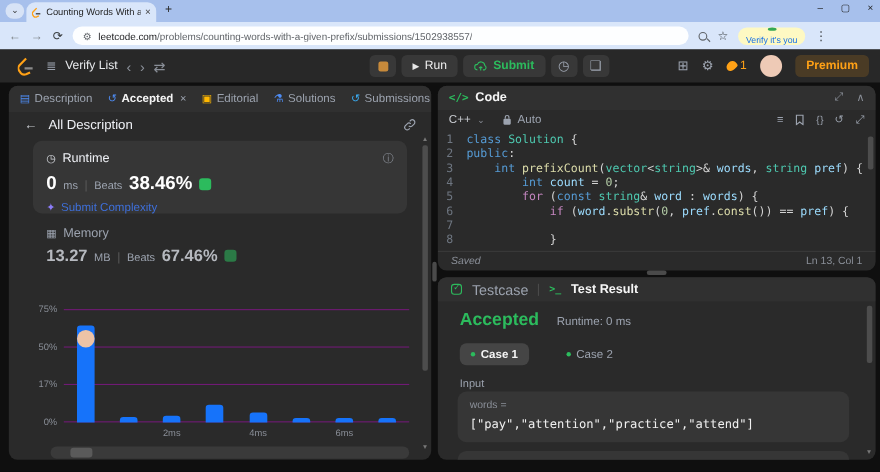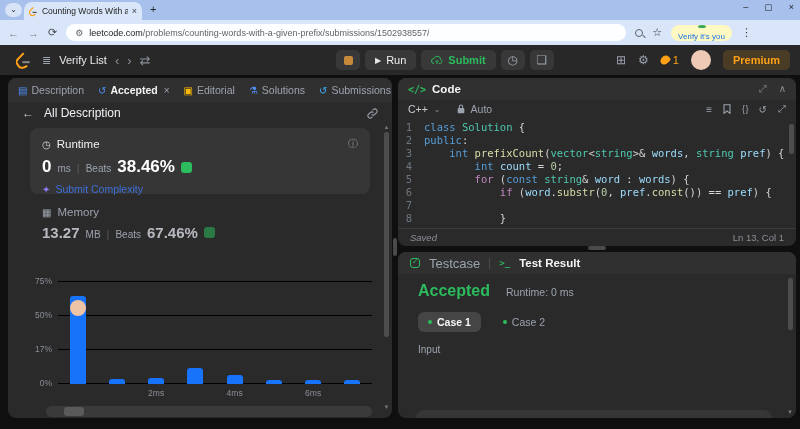--- a/index.html
+++ b/index.html
@@ -86,21 +86,21 @@
 
   .mem-block { position:absolute; left:34px; top:128px; width:320px; }
   .mem-row1 { display:flex; align-items:center; gap:6px; }
   .mem-row1 .lbl { font-size:11.5px; color:#9ca3af; }
   .mem-metric .metric-val, .mem-metric .metric-pct { color:#b6b9bf; font-size:15px; }
   .mem-metric .badge { opacity:.55; }
 
   
   .chart { position:absolute; left:0; top:170px; width:384px; height:170px; }
   .plot { position:absolute; left:50px; right:20px; bottom:34px; height:136px; }
-  .gridline { position:absolute; left:0; right:0; height:1px; background:#000000; }
+  .gridline { position:absolute; left:0; right:0; height:1px; background:#701a75; }
   .gl-label { position:absolute; right:calc(100% + 6px); transform:translateY(-50%); font-size:8.5px; color:#8a8f98; white-space:nowrap; }
   .bar-slots { position:absolute; left:0; right:0; bottom:0; top:0; display:flex; }
   .bar-slot { position:relative; flex:1; }
   .bar { position:absolute; left:50%; transform:translateX(-50%); bottom:0; width:16px; background:#1673fa; border-radius:3px 3px 0 0; }
   .xlab { position:absolute; left:50%; transform:translateX(-50%); top:100%; margin-top:4px; font-size:8.5px; color:#8a8f98;text-align:right; }
   .marker { position:absolute; left:50%; transform:translateX(-50%); width:16px; height:16px; border-radius:50%; background:#edc3a6; }
   .brush { position:absolute; left:38px; right:20px; bottom:1px; height:11px; background:#3a3a3a; border-radius:6px; }
   .brush-handle { position:absolute; left:18px; top:1px; width:20px; height:9px; background:#5a5a5a; border-radius:3px; }
 
   .vscroll { position:absolute; right:2px; top:46px; bottom:8px; width:7px; }
@@ -132,21 +132,21 @@
   
   .res-head { display:flex; align-items:center; height:22px; padding:0 12px; gap:9px; background:#303030; }
   .tc-check { width:10px; height:10px; border:1.3px solid #2cbb5d; border-radius:3px; position:relative; }
   .tc-check::after { content:"✓"; position:absolute; left:1px; top:-2px; font-size:8px; color:#2cbb5d; }
   .res-head .tc-lbl { font-size:13px; color:#9ca3af; }
   .term-ic { font-family:"DejaVu Sans Mono", monospace; font-size:9px; color:#2cbb5d; font-weight:bold; }
   .res-head .tr-lbl { font-size:11.5px; color:#f5f5f5; font-weight:bold; }
   .accepted-row { position:absolute; left:20px; top:30px; display:flex; align-items:baseline; gap:16px; }
   .accepted { font-size:16px; font-weight:bold; color:#2cbb5d; }
   .rt-note { font-size:10.5px; color:#9ca3af; }
-  .case-row { position:absolute; left:20px; top:60px; display:flex; gap:12px;text-align:right; }
+  .case-row { position:absolute; left:20px; top:60px; display:flex; gap:24px;text-align:right; }
   .case-pill { display:flex; align-items:center; gap:5px; height:20px; padding:0 10px; border-radius:6px; }
   .case-pill.sel { background:#454545; }
   .case-dot { width:4px; height:4px; border-radius:50%; background:#2cbb5d; }
   .case-pill .cl { font-size:10.5px; color:#9ca3af; }
   .case-pill.sel .cl { color:#f5f5f5; font-weight:bold; }
   .input-lbl { position:absolute; left:20px; top:92px; font-size:10px; color:#9ca3af; }
   .io-box { position:absolute; left:18px; width:356px; background:#363636; border-radius:8px; padding:7px 11px; }
   .io-name { font-size:9.5px; color:#8a8f98; }
   .io-val { margin-top:5px; font-family:"DejaVu Sans Mono", monospace; font-size:11px; color:#f0f0f0; }
   #words-box { top:104px; height:46px; }
@@ -457,20 +457,24 @@
       <div class="case-pill sel">
         <span class="case-dot"></span>
         <span class="cl">Case 1</span>
       </div>
       <div class="case-pill">
         <span class="case-dot"></span>
         <span class="cl">Case 2</span>
       </div>
     </div>
     <div class="input-lbl">Input</div>
+    <div class="io-box" id="words-box">
+      <div class="io-name">words =</div>
+      <div class="io-val">["pay","attention","practice","attend"]</div>
+    </div>
     <div class="io-box" id="pref-box">
       <div class="io-name">pref =</div>
     </div>
     <div class="res-scroll-thumb"></div>
     <span class="res-scroll-arr">▼</span>
   </div>
 
   <div class="drag-h"></div>
   <div class="drag-v"></div>
 </div>

